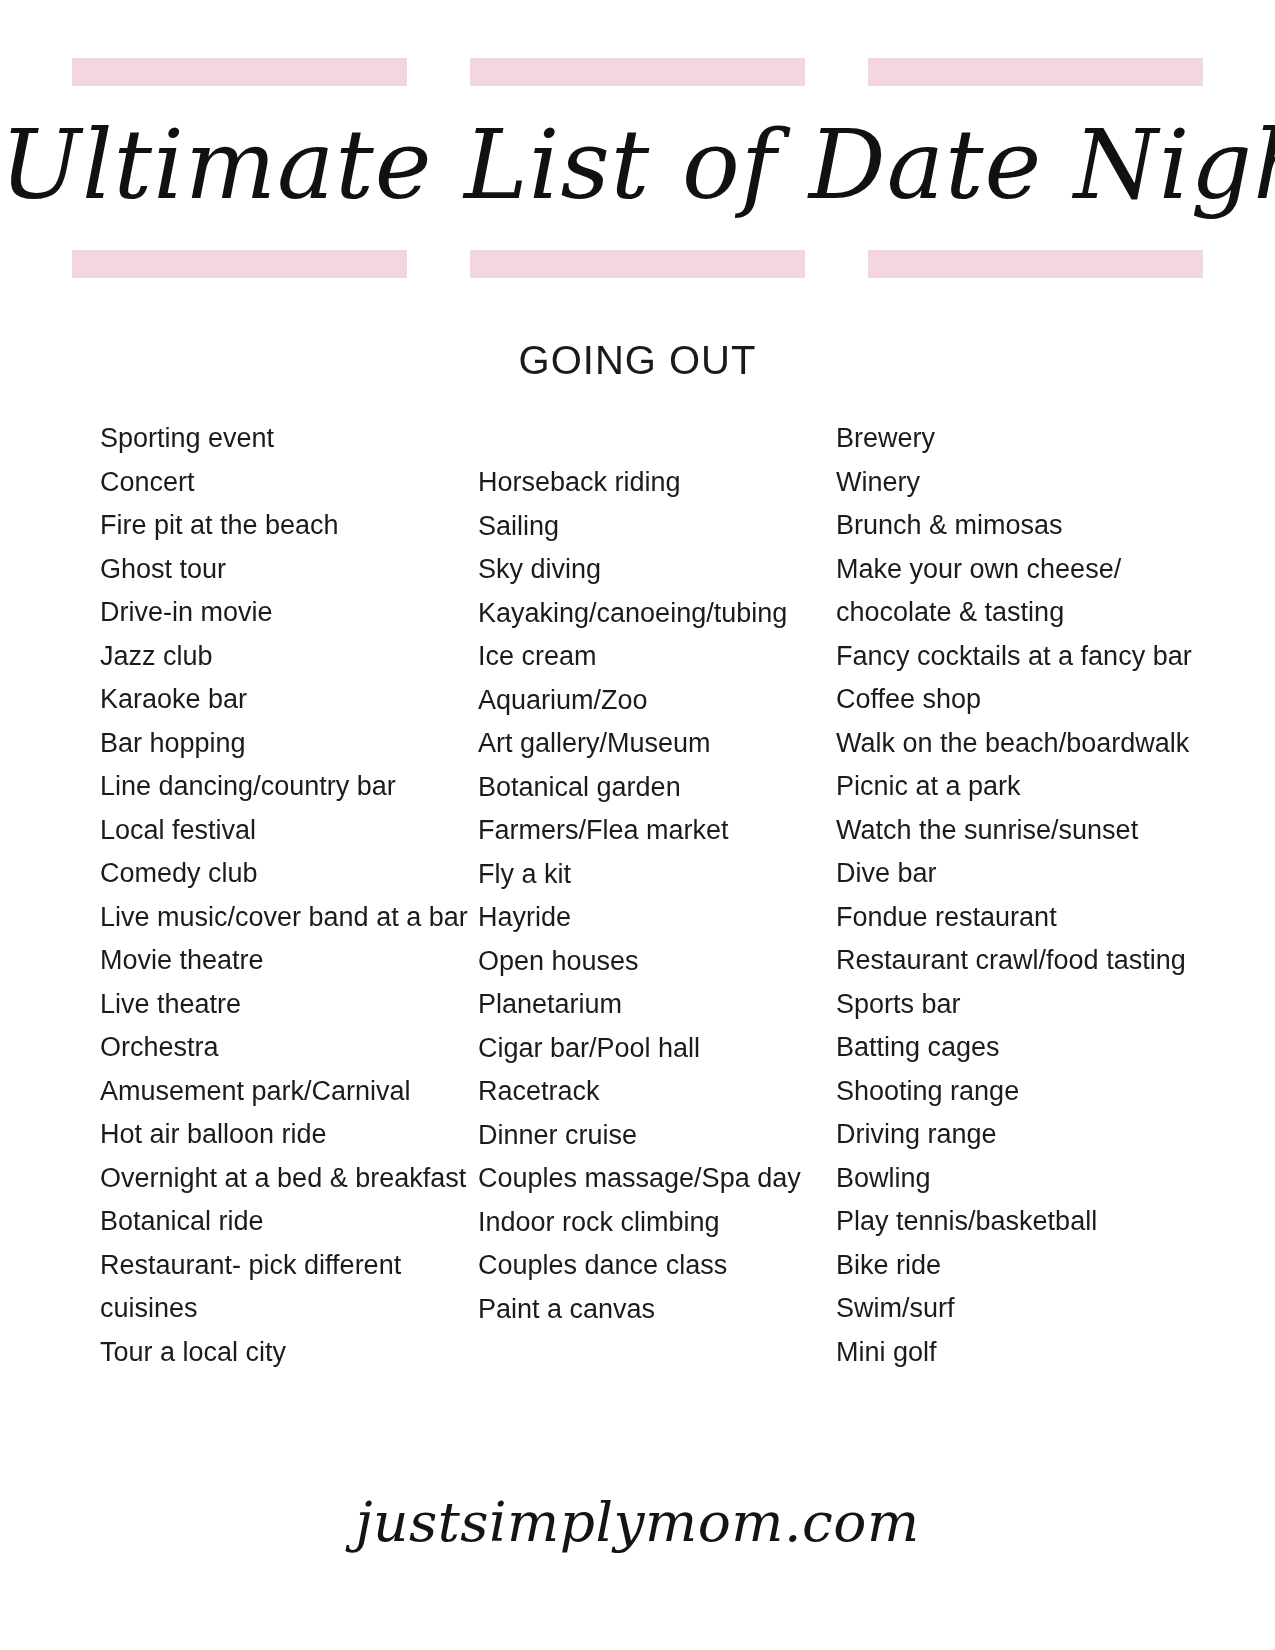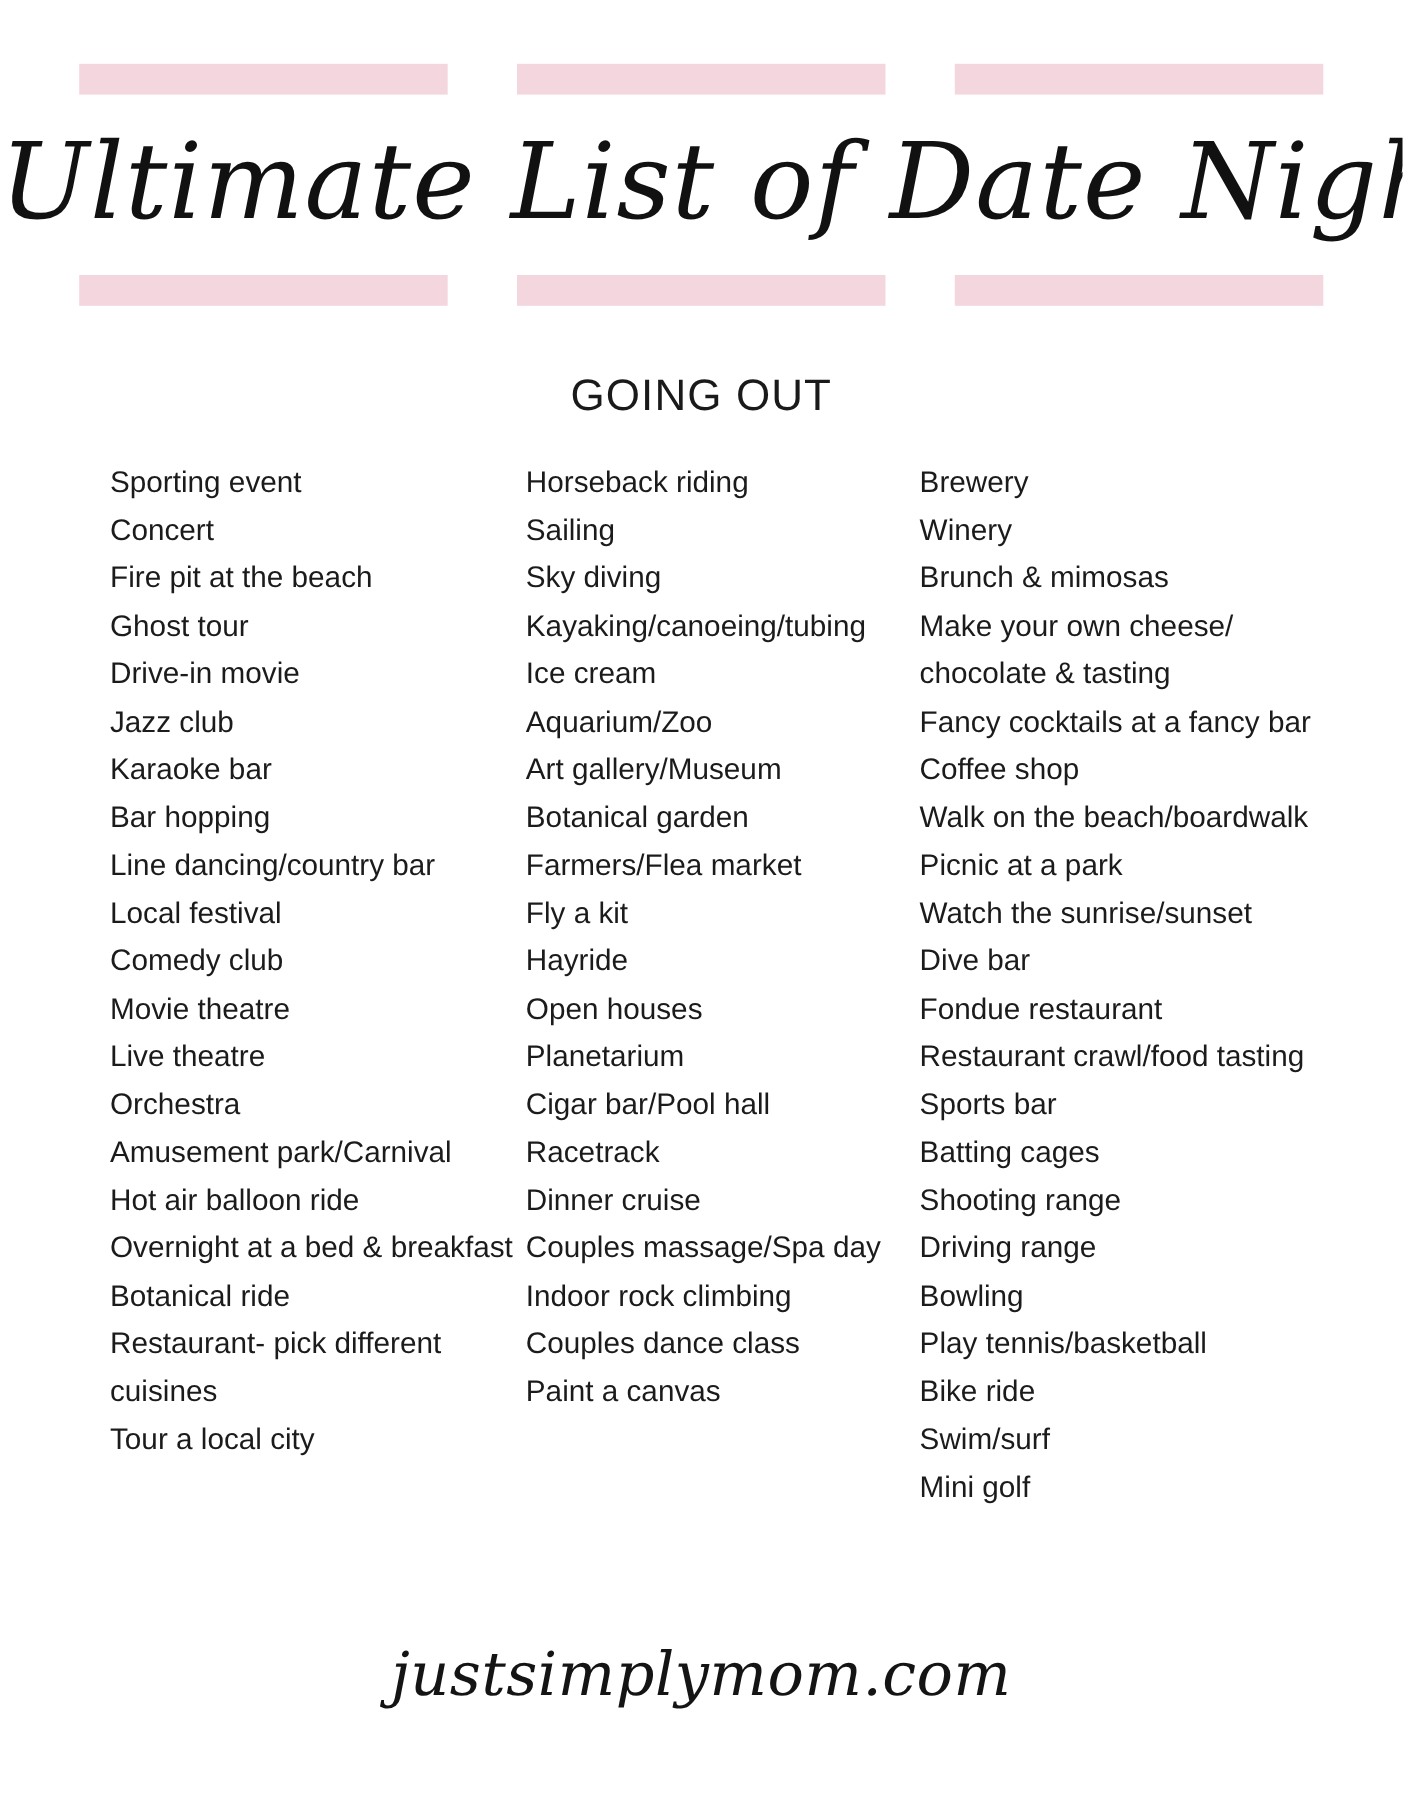--- a/index.html
+++ b/index.html
@@ -73,21 +73,21 @@
   .columns {
     display: flex;
     padding: 0 72px 0 100px;
     box-sizing: border-box;
     align-items: flex-start;
   }
   .column {
     flex: 0 0 auto;
   }
   .col-0 { width: 378px; }
-  .col-1 { width: 358px; }
+  .col-1 { width: 358px; margin-top: 44px; }
   .col-2 { width: 360px; }
   .item {
     font-family: "Liberation Sans", sans-serif;
     font-size: 27px;
     line-height: 43.5px;
     color: #1b1b1b;
     white-space: nowrap;
   }
 
   
@@ -131,20 +131,21 @@
       <div class="item">Concert</div>
       <div class="item">Fire pit at the beach</div>
       <div class="item">Ghost tour</div>
       <div class="item">Drive-in movie</div>
       <div class="item">Jazz club</div>
       <div class="item">Karaoke bar</div>
       <div class="item">Bar hopping</div>
       <div class="item">Line dancing/country bar</div>
       <div class="item">Local festival</div>
       <div class="item">Comedy club</div>
+      <div class="item">Live music/cover band at a bar</div>
       <div class="item">Movie theatre</div>
       <div class="item">Live theatre</div>
       <div class="item">Orchestra</div>
       <div class="item">Amusement park/Carnival</div>
       <div class="item">Hot air balloon ride</div>
       <div class="item">Overnight at a bed &amp; breakfast</div>
       <div class="item">Botanical ride</div>
       <div class="item">Restaurant- pick different</div>
       <div class="item">cuisines</div>
       <div class="item">Tour a local city</div>

